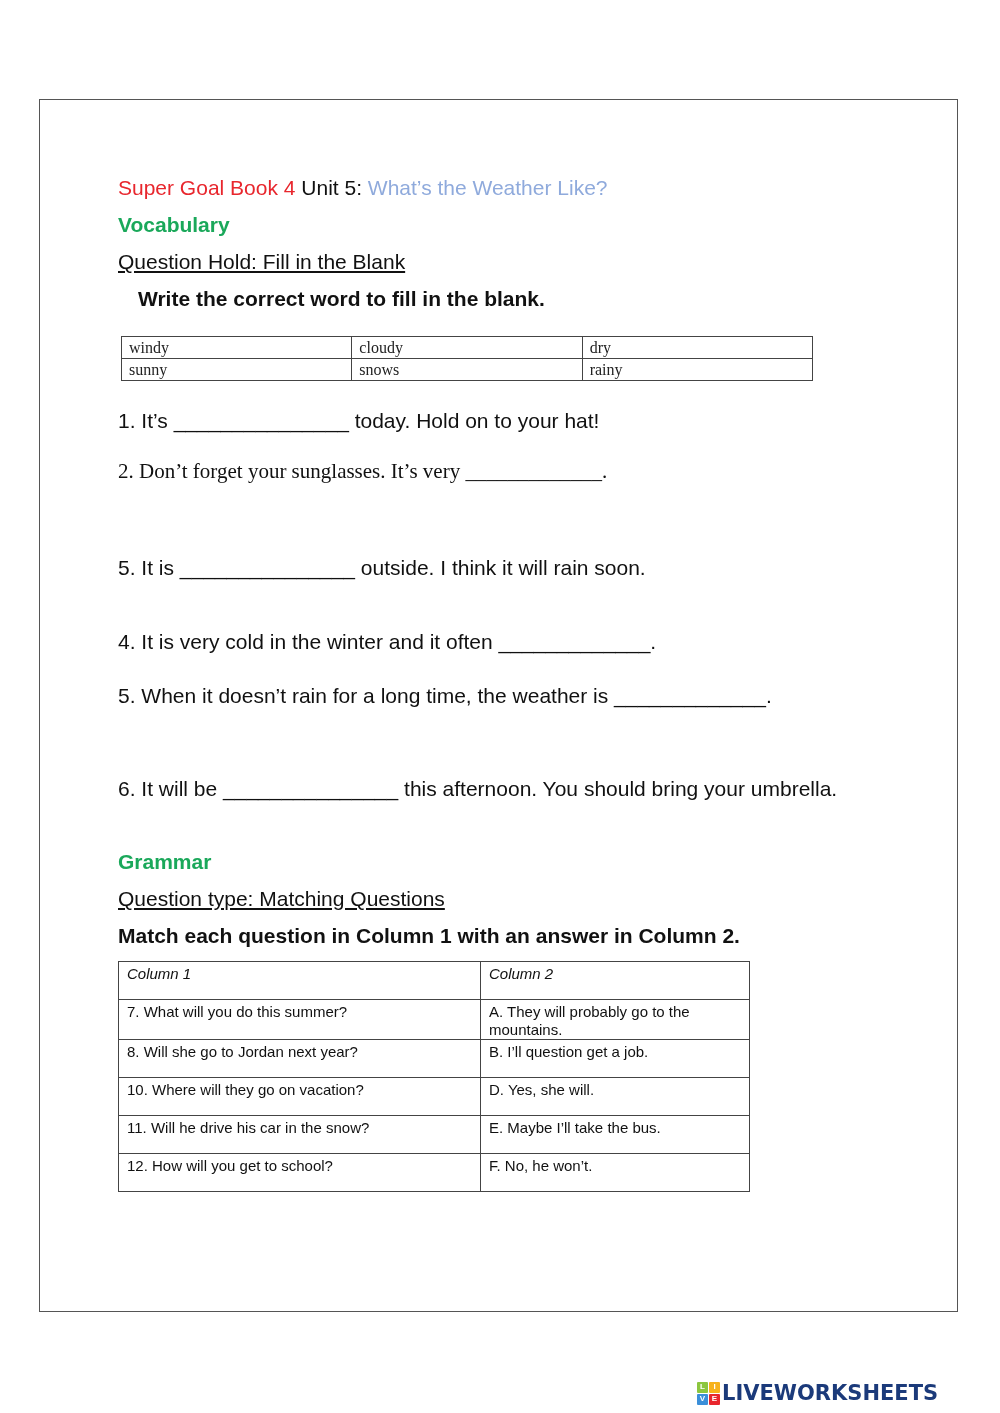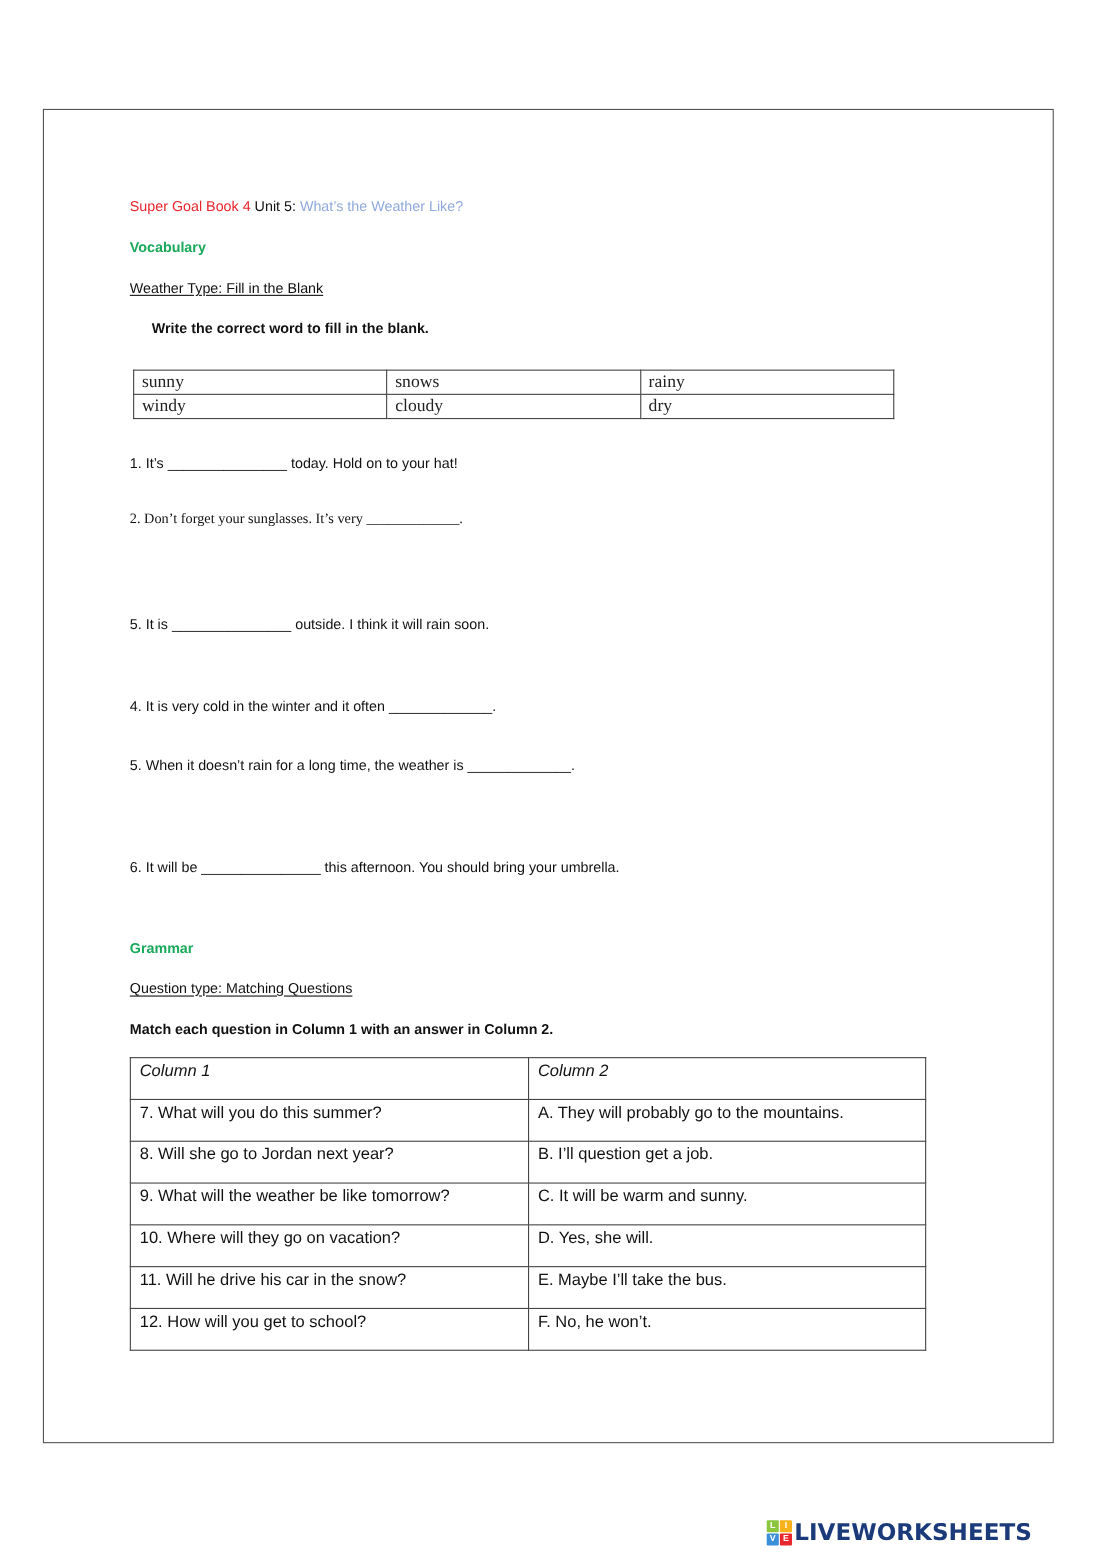--- a/index.html
+++ b/index.html
@@ -20,21 +20,21 @@
       left: 39px;
       top: 99px;
       width: 919px;
       height: 1213px;
       border: 1.5px solid #555;
       box-sizing: border-box;
     }
     .line {
       position: absolute;
       left: 118px;
-      font-size: 13px;
+      font-size: 21px;
       white-space: nowrap;
       line-height: 18px;
     }
     .title .red { color: #e8262d; }
     .title .black { color: #111; }
     .title .blue { color: #8faadc; }
     .section-heading {
       color: #1aa85a;
       font-weight: bold;
     }
@@ -61,21 +61,21 @@
       line-height: 20px;
       width: 33.33%;
       color: #222;
     }
 
     
     .match-table {
       position: absolute;
       left: 118px;
       top: 961px;
-      width: 724px;
+      width: 632px;
       border-collapse: collapse;
       font-size: 15px;
     }
     .match-table td {
       border: 1px solid #444;
       padding: 3px 8px 0 8px;
       height: 34px;
       vertical-align: top;
       line-height: 18px;
     }
@@ -119,34 +119,34 @@
 </head>
 <body>
 
 <div class="page-frame"></div>
 
 <div class="line title" style="top:179px;">
   <span class="red">Super Goal Book 4</span><span class="black"> Unit 5: </span><span class="blue">What’s the Weather Like?</span>
 </div>
 
 <div class="line section-heading" style="top:216px;">Vocabulary</div>
-<div class="line qtype" style="top:253px;">Weather Type: Fill in the Blank</div>
+<div class="line qtype" style="top:253px;">Question Hold: Fill in the Blank</div>
 <div class="line instruction" style="top:290px;margin-left:20px;">Write the correct word to fill in the blank.</div>
 
 <table class="word-bank">
   <tbody>
       <tr>
+    <td>windy</td>
+    <td>cloudy</td>
+    <td>dry</td>
+  </tr>
+  <tr>
     <td>sunny</td>
     <td>snows</td>
     <td>rainy</td>
-  </tr>
-  <tr>
-    <td>windy</td>
-    <td>cloudy</td>
-    <td>dry</td>
   </tr>
 </tbody>
   </table>
 
 <div class="line" style="top:412px;">1. It’s _______________ today. Hold on to your hat!</div>
 <div class="line" style="top:462px;font-family:Liberation Serif, serif;">2. Don’t forget your sunglasses. It’s very _____________.</div>
 <div class="line" style="top:559px;">5. It is _______________ outside. I think it will rain soon.</div>
 <div class="line" style="top:633px;">4. It is very cold in the winter and it often _____________.</div>
 <div class="line" style="top:687px;">5. When it doesn’t rain for a long time, the weather is _____________.</div>
 <div class="line" style="top:780px;">6. It will be _______________ this afternoon. You should bring your umbrella.</div>
@@ -163,24 +163,20 @@
   </tr>
   <tr>
     <td class="c1">7. What will you do this summer?</td>
     <td>A. They will probably go to the mountains.</td>
   </tr>
   <tr>
     <td class="c1">8. Will she go to Jordan next year?</td>
     <td>B. I’ll question get a job.</td>
   </tr>
   <tr>
-    <td class="c1">9. What will the weather be like tomorrow?</td>
-    <td>C. It will be warm and sunny.</td>
-  </tr>
-  <tr>
     <td class="c1">10. Where will they go on vacation?</td>
     <td>D. Yes, she will.</td>
   </tr>
   <tr>
     <td class="c1">11. Will he drive his car in the snow?</td>
     <td>E.  Maybe I’ll take the bus.</td>
   </tr>
   <tr>
     <td class="c1">12. How will you get to school?</td>
     <td>F.  No, he won’t.</td>

